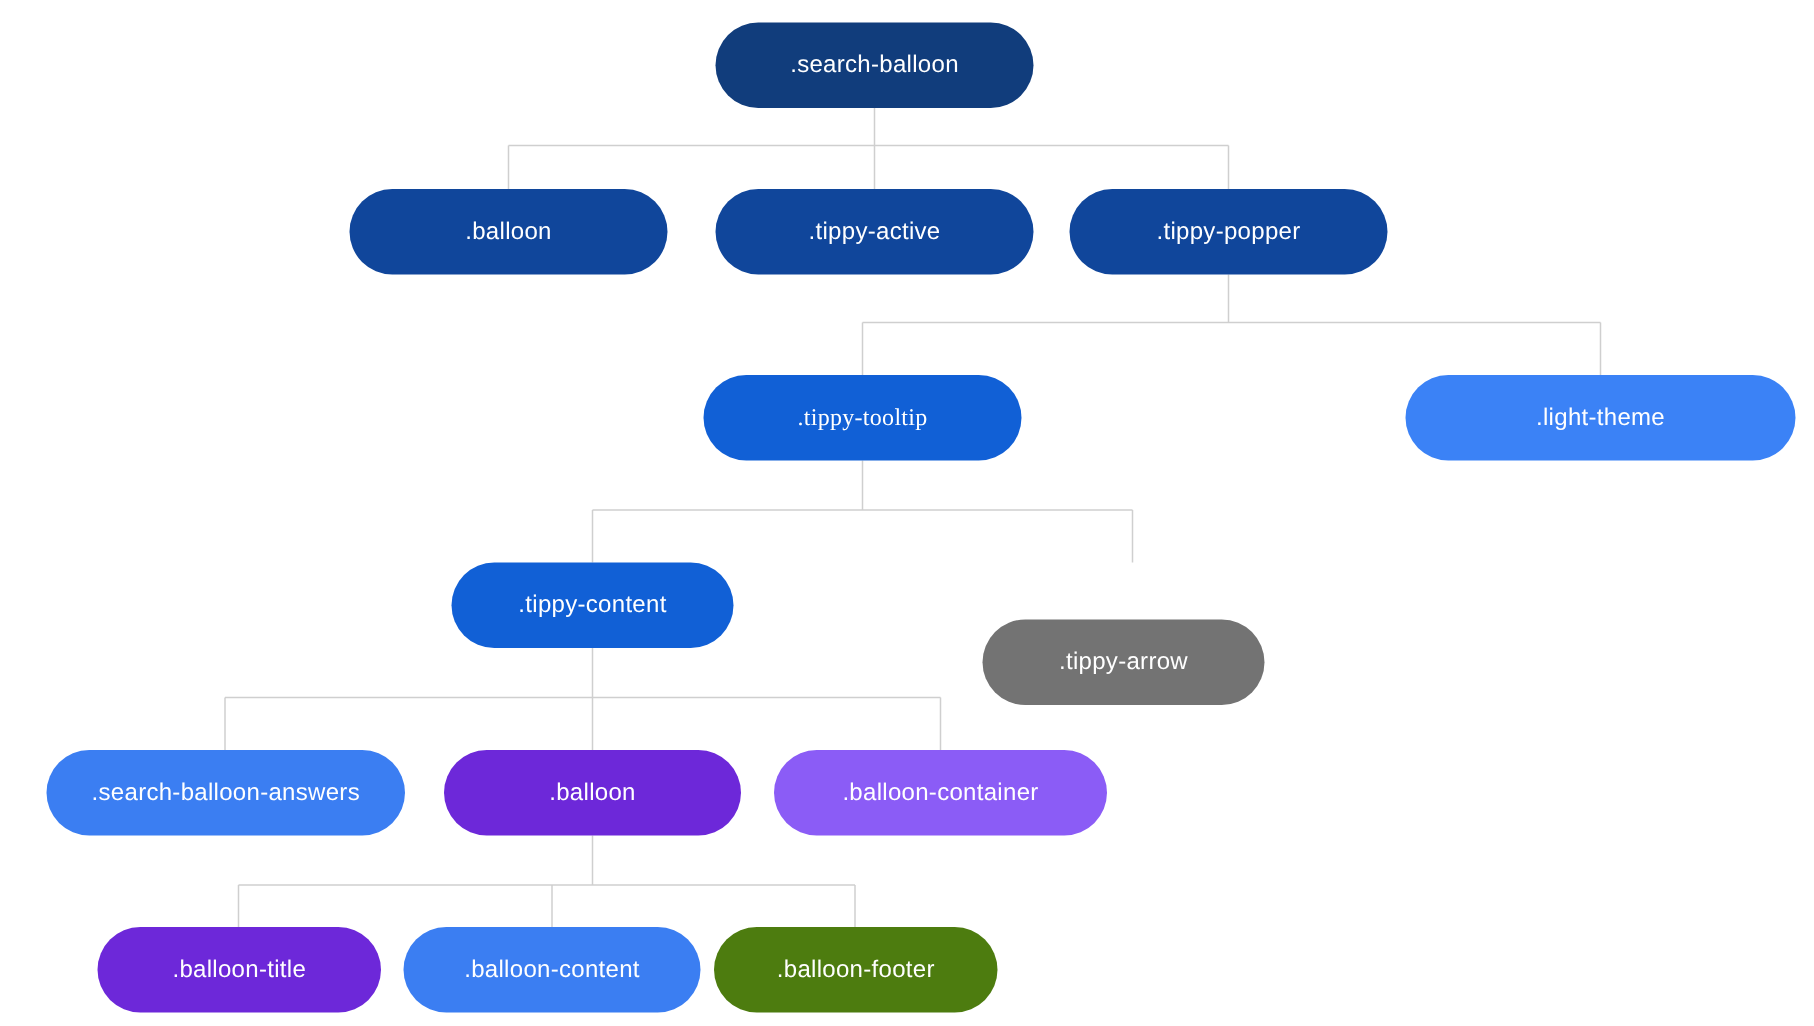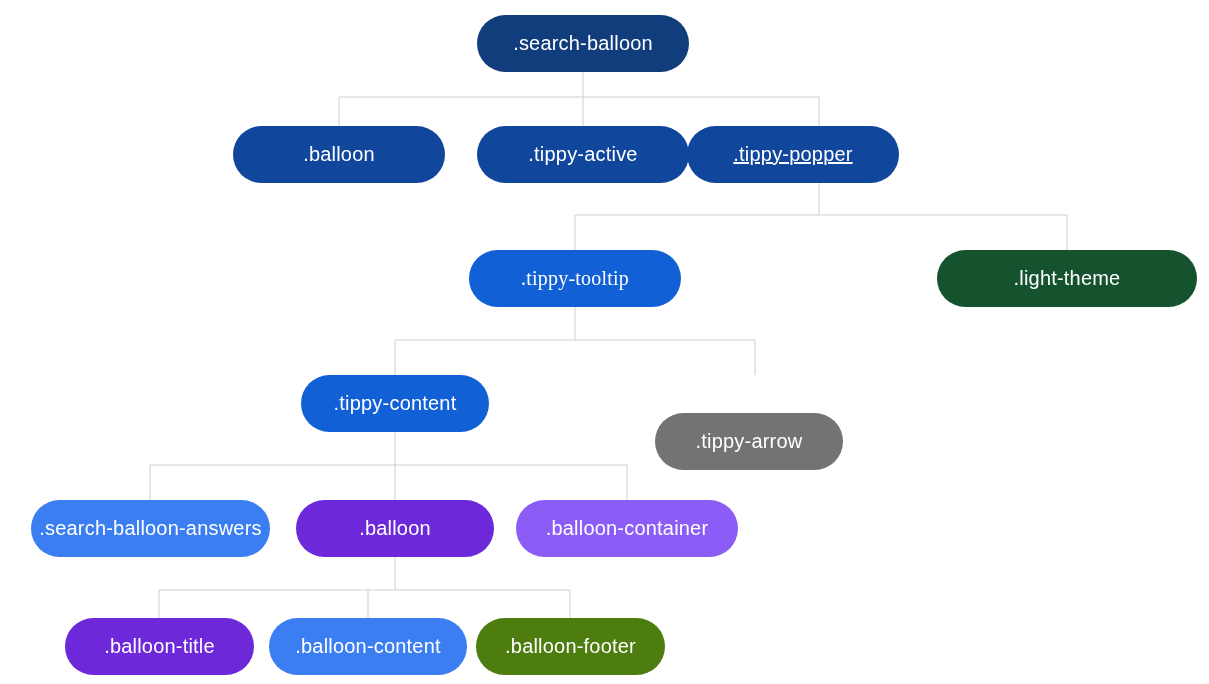--- a/index.html
+++ b/index.html
@@ -19,21 +19,21 @@
     position: absolute;
     left: 0;
     top: 0;
     pointer-events: none;
   }
   .node {
     position: absolute;
     height: 57px;
     border-radius: 28.5px;
     color: #ffffff;
-    font-size: 20px;
+    font-size: 16px;
     font-weight: 400;
     letter-spacing: 0.2px;
     display: flex;
     align-items: center;
     justify-content: center;
     white-space: nowrap;
     box-sizing: border-box;
   }
 </style>
 </head>
@@ -48,24 +48,24 @@
       <path d="M575 307 V340 M395 340 H755 M395 340 V375 M755 340 V375"></path>
       <path d="M395 432 V465 M150 465 H627 M150 465 V500 M395 465 V500 M627 465 V500"></path>
       <path d="M395 557 V590 M159 590 H570 M159 590 V618 M368 590 V618 M570 590 V618"></path>
     </g>
   </svg>
 
   <div class="node" style="left: 477px; top: 15px; width: 212px; background: rgb(17, 61, 124);">.search-balloon</div>
 
   <div class="node" style="left: 233px; top: 126px; width: 212px; background: rgb(16, 70, 155);">.balloon</div>
   <div class="node" style="left: 477px; top: 126px; width: 212px; background: rgb(16, 70, 155);">.tippy-active</div>
-  <div class="node" style="left: 687px; top: 126px; width: 212px; background: rgb(16, 70, 155); text-decoration: underline;">.tippy-popper</div>
+  <div class="node" style="left: 713px; top: 126px; width: 212px; background: rgb(16, 70, 155);">.tippy-popper</div>
 
   <div class="node" style="left: 469px; top: 250px; width: 212px; background: rgb(17, 96, 214); font-family: Liberation Serif, serif;">.tippy-tooltip</div>
-  <div class="node" style="left: 937px; top: 250px; width: 260px; background: #14532d; text-align: right;">.light-theme</div>
+  <div class="node" style="left: 937px; top: 250px; width: 260px; background: #3b82f6; text-align: right;">.light-theme</div>
 
   <div class="node" style="left: 301px; top: 375px; width: 188px; background: rgb(17, 96, 214);">.tippy-content</div>
   <div class="node" style="left: 655px; top: 375px; width: 188px; background: #737373; margin-top: 38px;">.tippy-arrow</div>
 
   <div class="node" style="left: 31px; top: 500px; width: 239px; background: rgb(59, 126, 242);">.search-balloon-answers</div>
   <div class="node" style="left: 296px; top: 500px; width: 198px; background: #6d28d9;">.balloon</div>
   <div class="node" style="left: 516px; top: 500px; width: 222px; background: #8b5cf6;">.balloon-container</div>
 
   <div class="node" style="left: 65px; top: 618px; width: 189px; background: #6d28d9; text-align: right;">.balloon-title</div>
   <div class="node" style="left: 269px; top: 618px; width: 198px; background: rgb(59, 126, 242);">.balloon-content</div>

